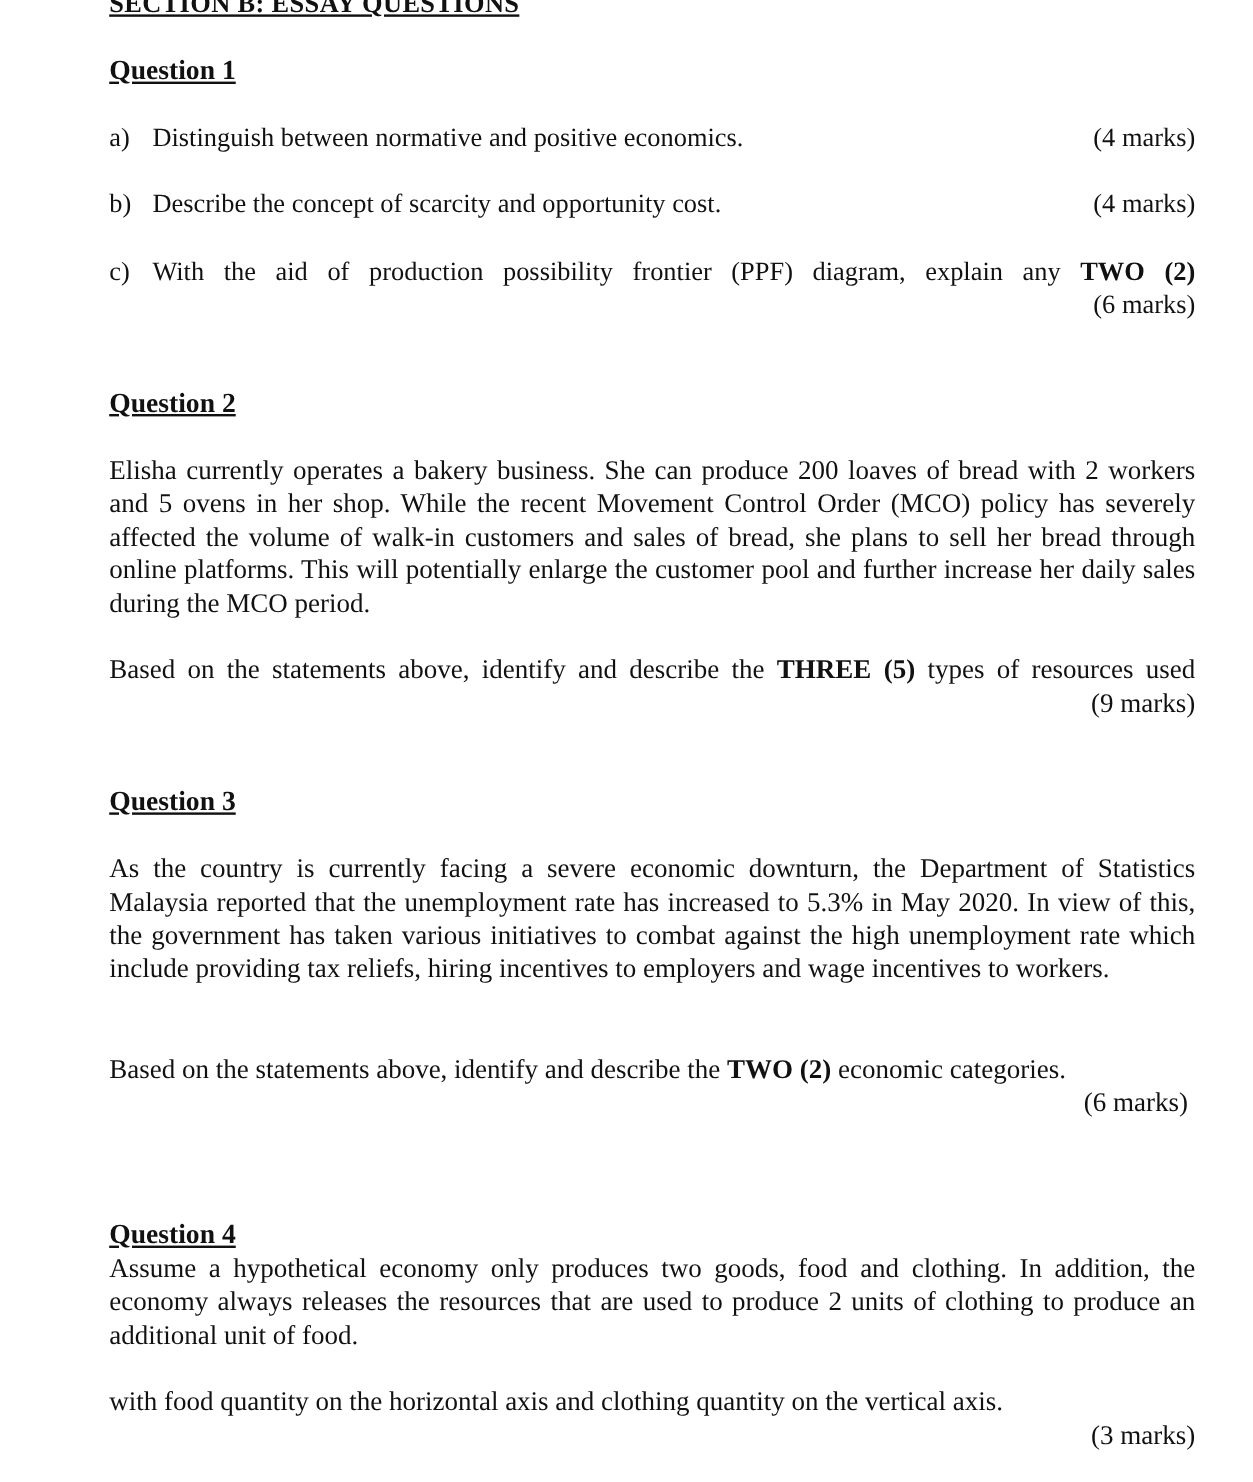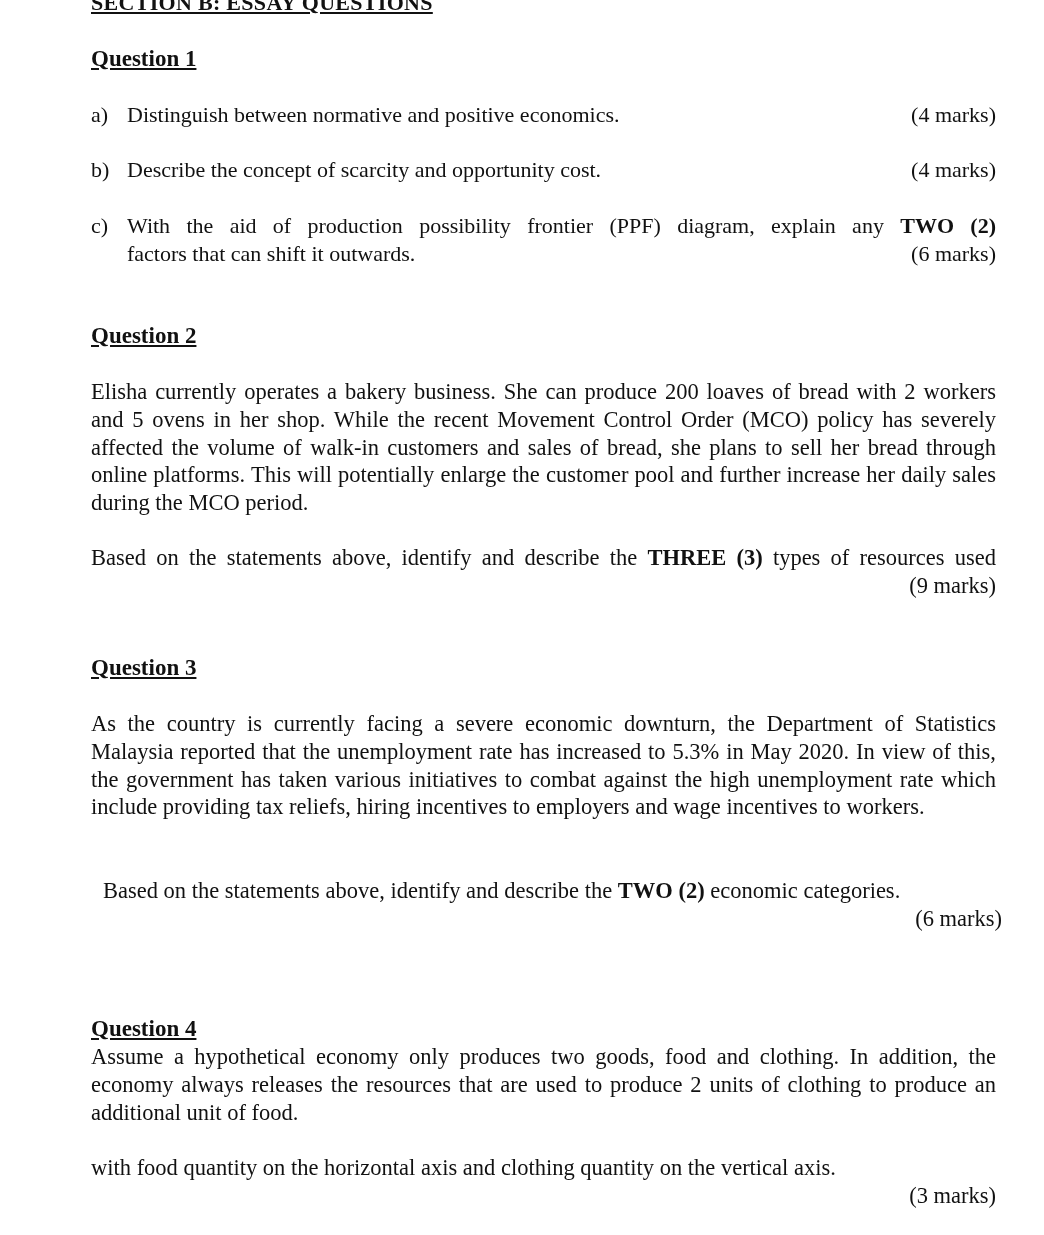--- a/index.html
+++ b/index.html
@@ -46,44 +46,41 @@
   <span class="txt">Describe the concept of scarcity and opportunity cost.</span>
   <span class="marks">(4 marks)</span>
 </div>
 
 <div class="abs item" style="top:212px;height:56px;">
   <span class="lbl">c)</span>
   <div class="txt" style="text-align:justify;text-align-last:justify;">
     <span>With the aid of production possibility frontier (PPF) diagram, explain any</span>
     <b>TWO (2)</b>
   </div>
-  <div class="txt" style="top:28px;">
-    <span>factors that can shift it outwards.</span>
-  </div>
   <span class="marks" style="top:28px;">(6 marks)</span>
 </div>
 
 <div class="abs qhead" style="top:323px;">Question 2</div>
 
 <div class="abs para" style="top:378px;">Elisha currently operates a bakery business. She can produce 200 loaves of bread with 2 workers and 5 ovens in her shop. While the recent Movement Control Order (MCO) policy has severely affected the volume of walk-in customers and sales of bread, she plans to sell her bread through online platforms. This will potentially enlarge the customer pool and further increase her daily sales during the MCO period.</div>
 
 <div class="abs rowline" style="top:544px;height:56px;">
   <div style="text-align:justify;text-align-last:justify;">
     <span>Based on the statements above, identify and describe the</span>
-    <b>THREE (3)</b>
+    <b>THREE (5)</b>
     <span>types of resources used</span>
   </div>
   <span class="marks" style="top:28px;">(9 marks)</span>
 </div>
 
 <div class="abs qhead" style="top:655px;">Question 3</div>
 
 <div class="abs para" style="top:710px;">As the country is currently facing a severe economic downturn, the Department of Statistics Malaysia reported that the unemployment rate has increased to 5.3% in May 2020. In view of this, the government has taken various initiatives to combat against the high unemployment rate which include providing tax reliefs, hiring incentives to employers and wage incentives to workers.</div>
 
-<div class="abs rowline" style="top:877px;height:56px;margin-left:12px;">
+<div class="abs rowline" style="top:877px;height:56px;">
   <div>
     <span>Based on the statements above, identify and describe the</span>
     <b>TWO (2)</b>
     <span>economic categories.</span>
   </div>
   <span class="marks" style="top:28px;right:6px;">(6 marks)</span>
 </div>
 
 <div class="abs qhead" style="top:1016px;">Question 4</div>
 

